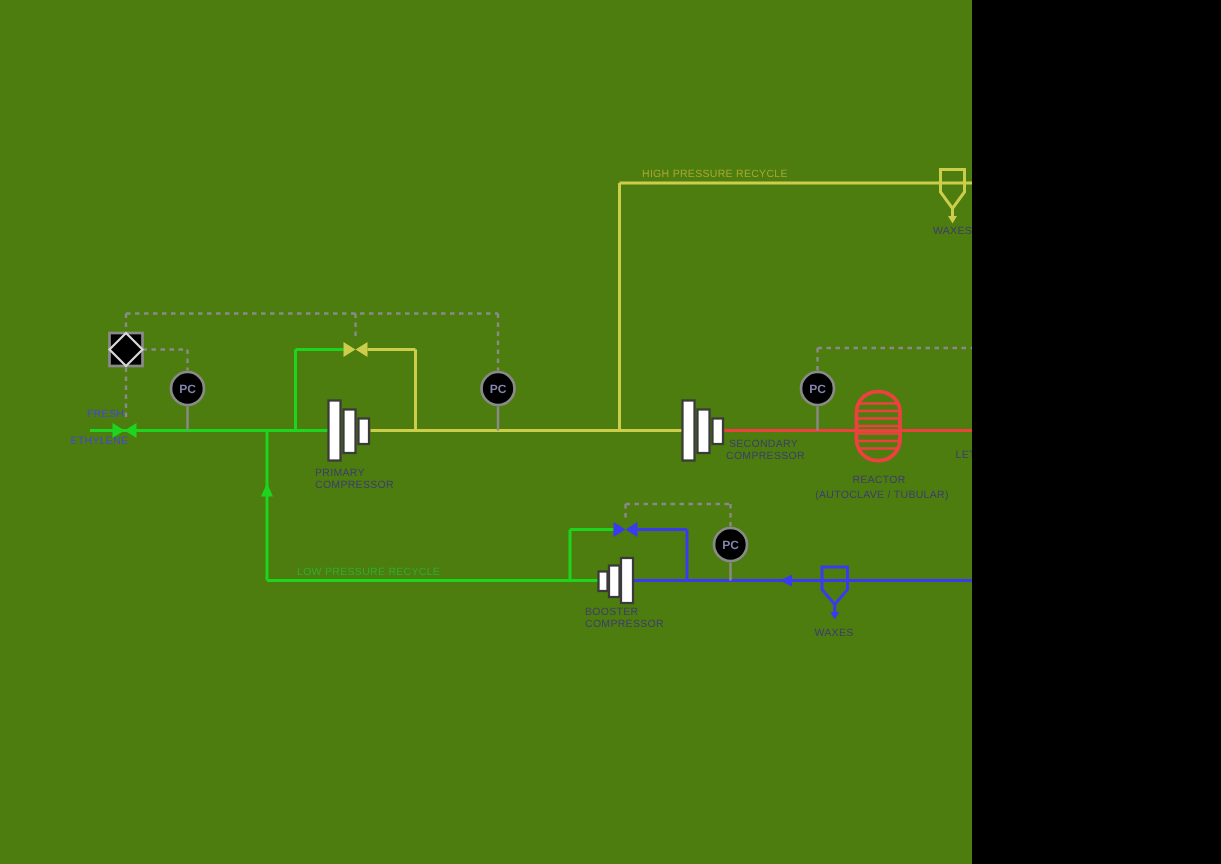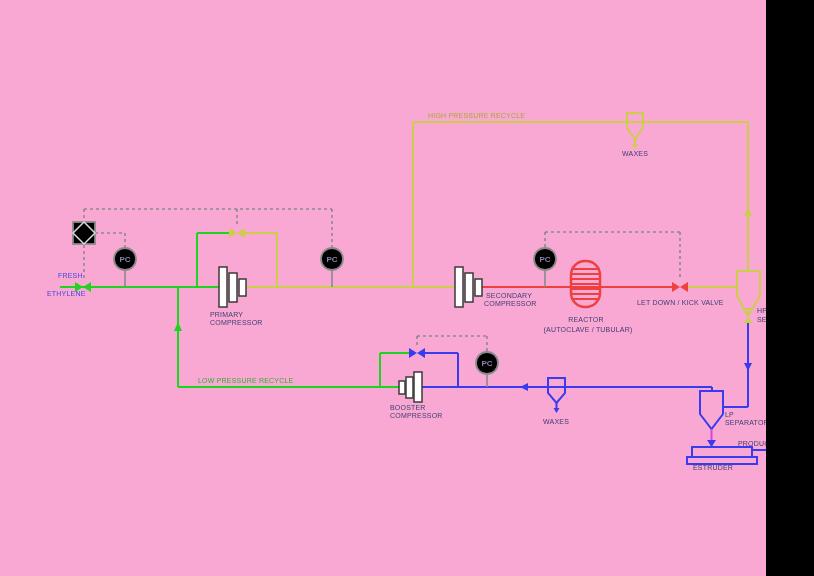--- a/index.html
+++ b/index.html
@@ -1,16 +1,16 @@
 <!DOCTYPE html>
 <html><head>
 <meta charset="utf-8">
 <style>
   html,body{margin:0;padding:0;background:#000;}
-  #stage{position:relative;width:766px;height:576px;background:#f9a8d4;overflow:hidden;}
+  #stage{position:relative;width:648px;height:576px;background:#4d7c0f;overflow:hidden;}
   svg{position:absolute;left:0;top:0;}
   text{font-family:"Liberation Sans",sans-serif;}
   .lbl{font-size:7px;letter-spacing:.2px;}
   .lbl-navy{fill:#3d3d6e;}
   .lbl-blue{fill:#4646d8;}
   .lbl-green{fill:#2fae2f;}
   .lbl-olive{fill:#a8a832;}
   .pc-text{font-size:8px;fill:#8585ad;font-weight:bold;}
   .line-green{stroke:#1fd41f;stroke-width:2;fill:none;}
   .line-olive{stroke:#cdcd4c;stroke-width:2;fill:none;}

